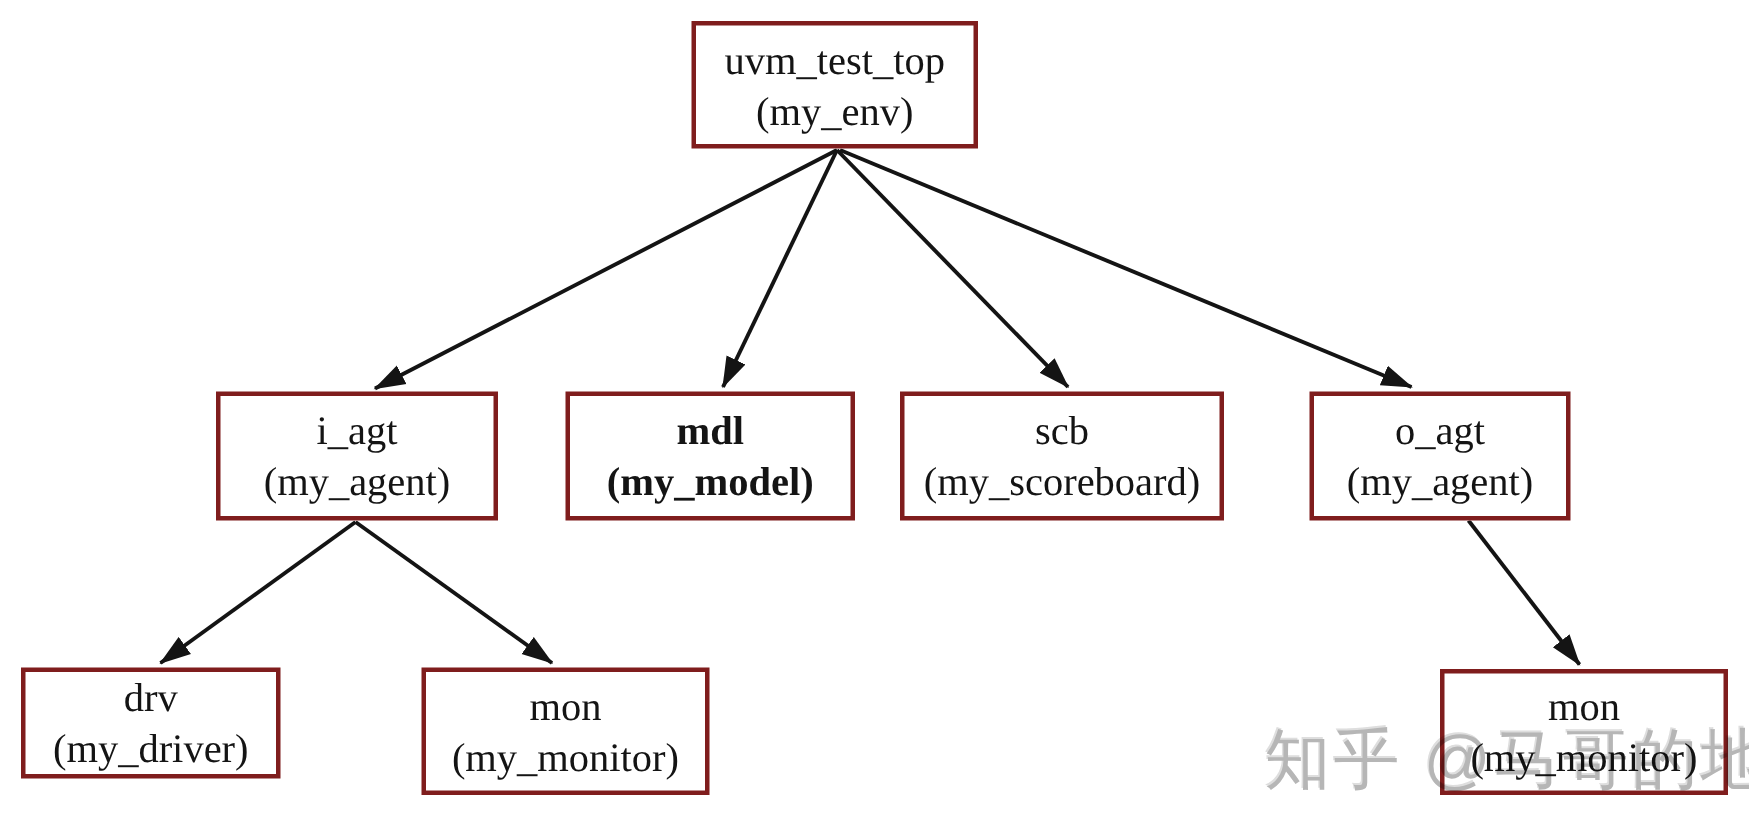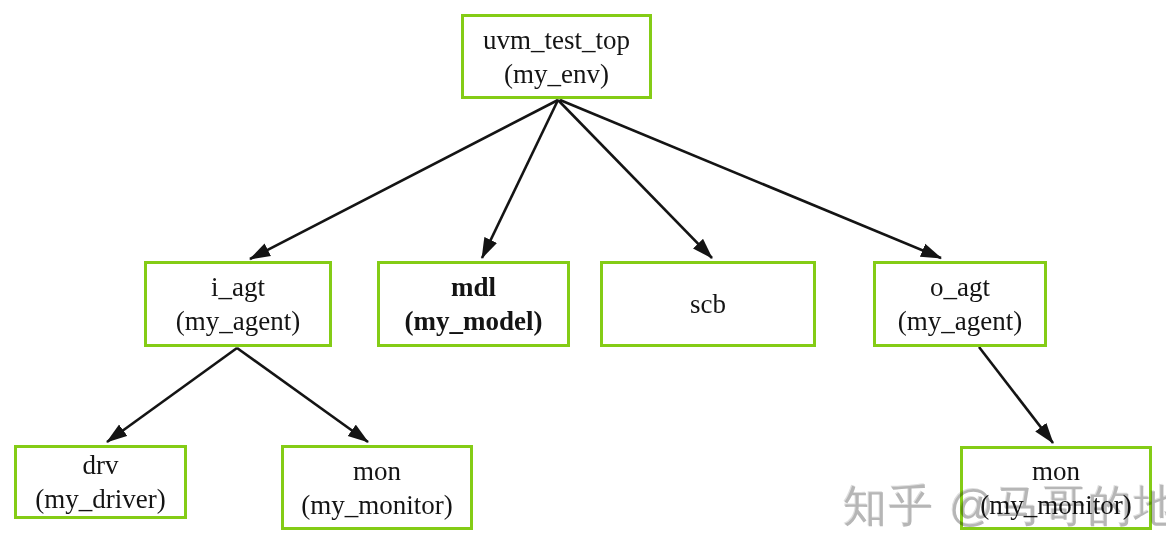--- a/index.html
+++ b/index.html
@@ -20,21 +20,21 @@
     left: 0;
     top: 0;
     width: 1166px;
     height: 547px;
     pointer-events: none;
   }
   .node {
     position: absolute;
     box-sizing: border-box;
     background: #ffffff;
-    border: 3px solid #84cc16;
+    border: 3px solid #7f1d1d;
     display: flex;
     flex-direction: column;
     align-items: center;
     justify-content: center;
     text-align: center;
     color: #141414;
     font-size: 27px;
     line-height: 34px;
     white-space: nowrap;
   }
@@ -93,20 +93,21 @@
     <span>(my_agent)</span>
   </div>
 
   <div class="node" id="node-mdl">
     <span>mdl</span>
     <span>(my_model)</span>
   </div>
 
   <div class="node" id="node-scb">
     <span>scb</span>
+    <span>(my_scoreboard)</span>
   </div>
 
   <div class="node" id="node-oagt">
     <span>o_agt</span>
     <span>(my_agent)</span>
   </div>
 
   <div class="node" id="node-drv">
     <span>drv</span>
     <span>(my_driver)</span>

